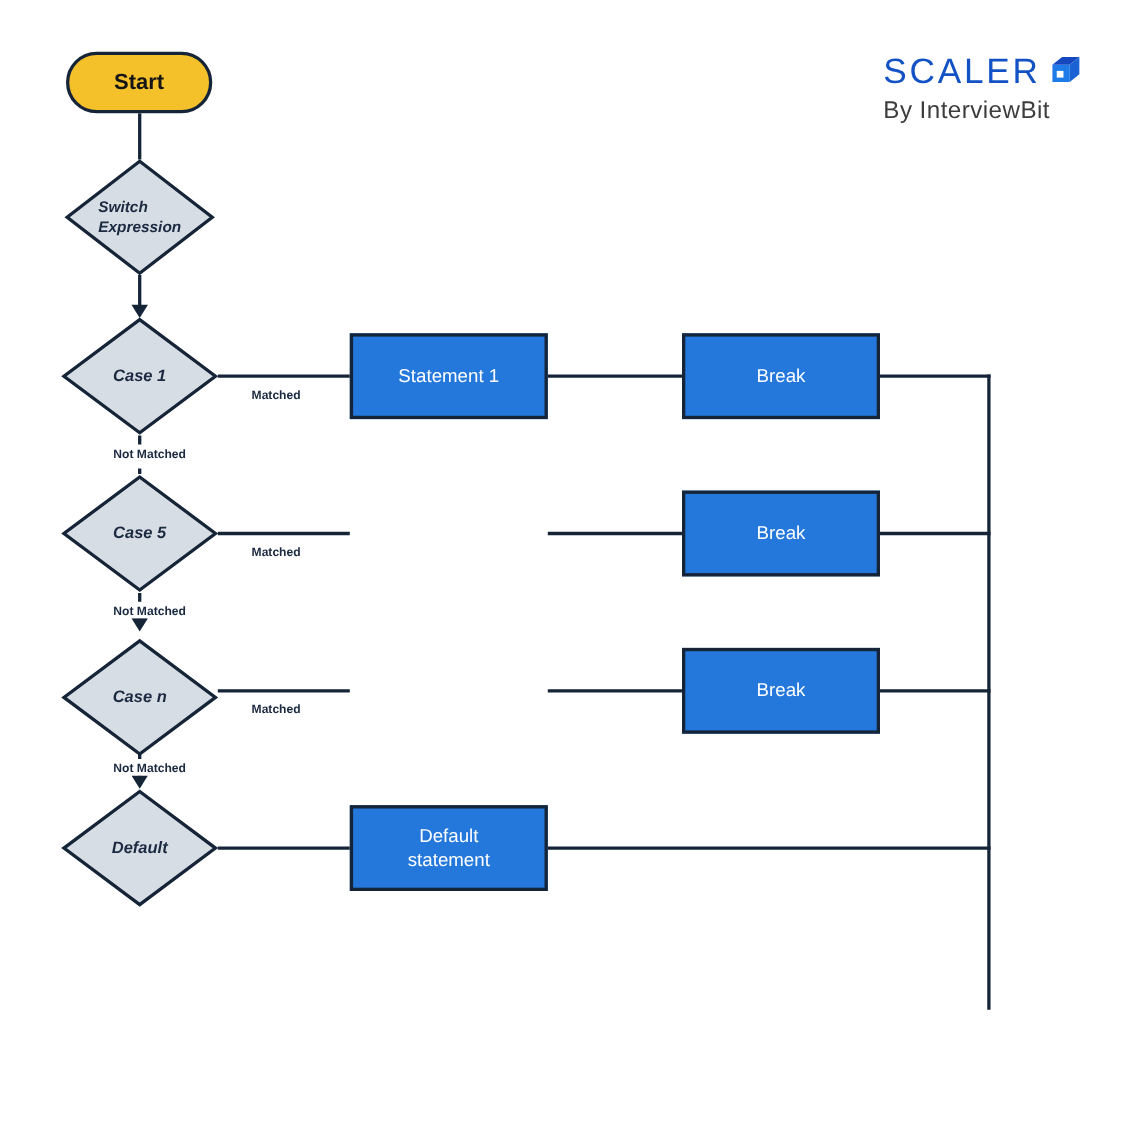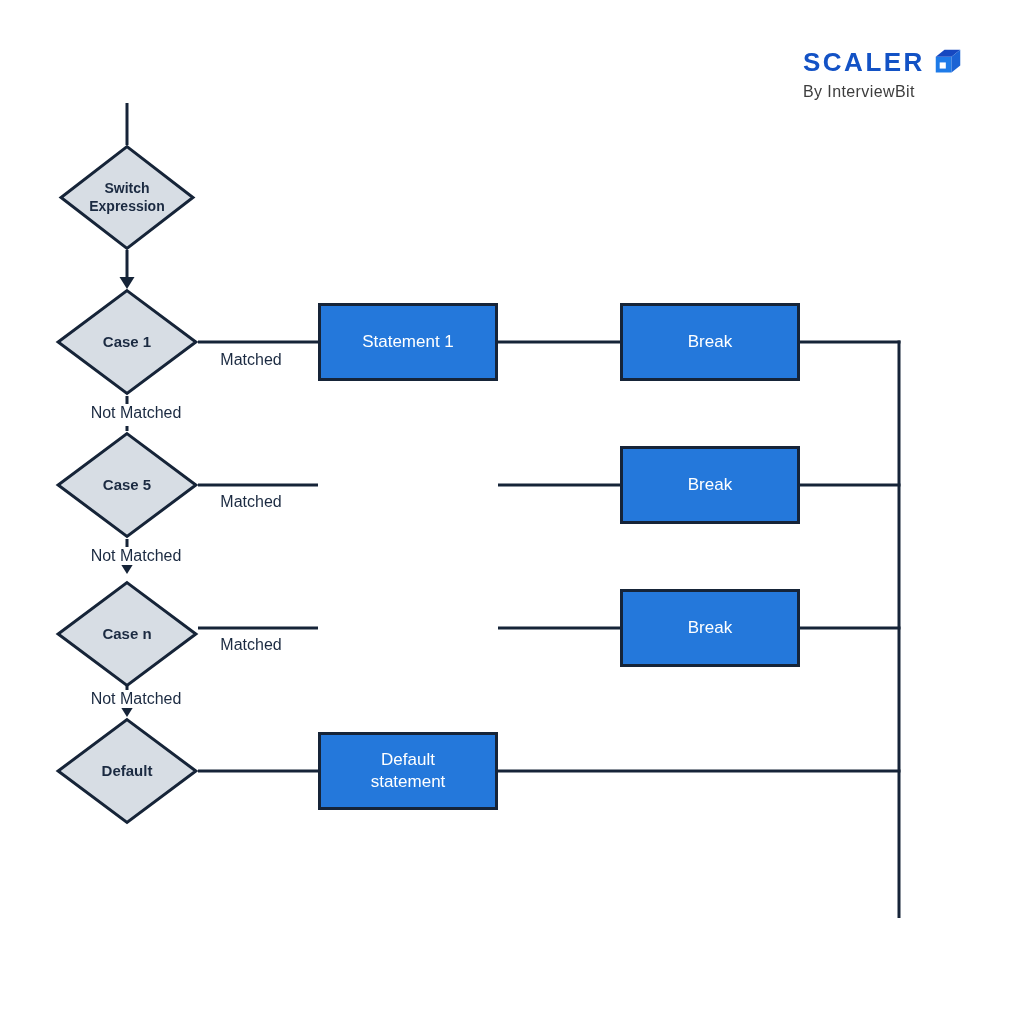--- a/index.html
+++ b/index.html
@@ -26,33 +26,33 @@
         border-radius:30px;color:var(--terminal_text);
         font-weight:bold;font-size:20px;}
   .process{background:var(--process_fill);border:3px solid var(--stroke);
         color:var(--process_text);font-weight:normal;font-size:17px;
         line-height:1.3;white-space:pre-line;}
   .diamond{z-index:2;}
   .diamond svg{position:absolute;left:0;top:0;width:100%;height:100%;overflow:visible;}
   .diamond polygon{fill:var(--decision_fill);stroke:var(--stroke);stroke-width:3;
         stroke-linejoin:miter;}
   .dlabel{position:relative;z-index:3;color:var(--decision_text);font-weight:bold;
-        white-space:pre-line;line-height:1.25;text-align:center;}
+        white-space:pre-line;line-height:1.25;text-align:left;font-style:italic;}
   .case-label{font-size:15px;}
   .switch-label{font-size:14px;}
 
   .edge-label{position:absolute;z-index:3;transform:translate(-50%,-50%);
-        color:var(--label_text);font-weight:normal;font-size:16px;
+        color:var(--label_text);font-weight:bold;font-size:11px;
         background:var(--canvas);padding:0 3px;white-space:nowrap;}
 
   .logo{position:absolute;left:803px;top:48px;z-index:2;}
   .logo .brandrow{display:flex;align-items:center;gap:9px;}
-  .logo .brand{color:var(--brand_blue);font-weight:bold;font-size:26px;
+  .logo .brand{color:var(--brand_blue);font-weight:normal;font-size:32px;
         letter-spacing:2.5px;line-height:1;}
-  .logo .byline{color:var(--byline_gray);font-size:16px;letter-spacing:0.4px;
+  .logo .byline{color:var(--byline_gray);font-size:22px;letter-spacing:0.4px;
         margin-top:7px;}
 </style>
 </head>
 <body>
 
 <div class="canvas">
 
   <svg class="wires" width="1024" height="1024" viewBox="0 0 1024 1024">
 
     <line class="wire" x1="127" y1="103" x2="127" y2="145"></line>
@@ -79,20 +79,23 @@
     <line class="wire" x1="198" y1="628" x2="318" y2="628"></line>
     <line class="wire" x1="498" y1="628" x2="620" y2="628"></line>
     <line class="wire" x1="800" y1="628" x2="900.5" y2="628"></line>
 
     <line class="wire" x1="198" y1="771" x2="318" y2="771"></line>
     <line class="wire" x1="498" y1="771" x2="900.5" y2="771"></line>
 
     <line class="wire" x1="899" y1="340.5" x2="899" y2="918"></line>
   </svg>
 
+  <div class="node pill" style="left:60px;top:47px;width:133px;height:56px;">
+    <span>Start</span>
+  </div>
 
   <div class="node diamond" style="left:59px;top:145px;width:136px;height:105px;">
     <svg viewBox="0 0 100 100" preserveAspectRatio="none">
       <polygon points="50,1.5 98.5,50 50,98.5 1.5,50" vector-effect="non-scaling-stroke"></polygon>
     </svg>
     <span class="dlabel switch-label">Switch
 Expression</span>
   </div>
 
   <div class="node diamond" style="left:56px;top:289px;width:142px;height:106px;">

